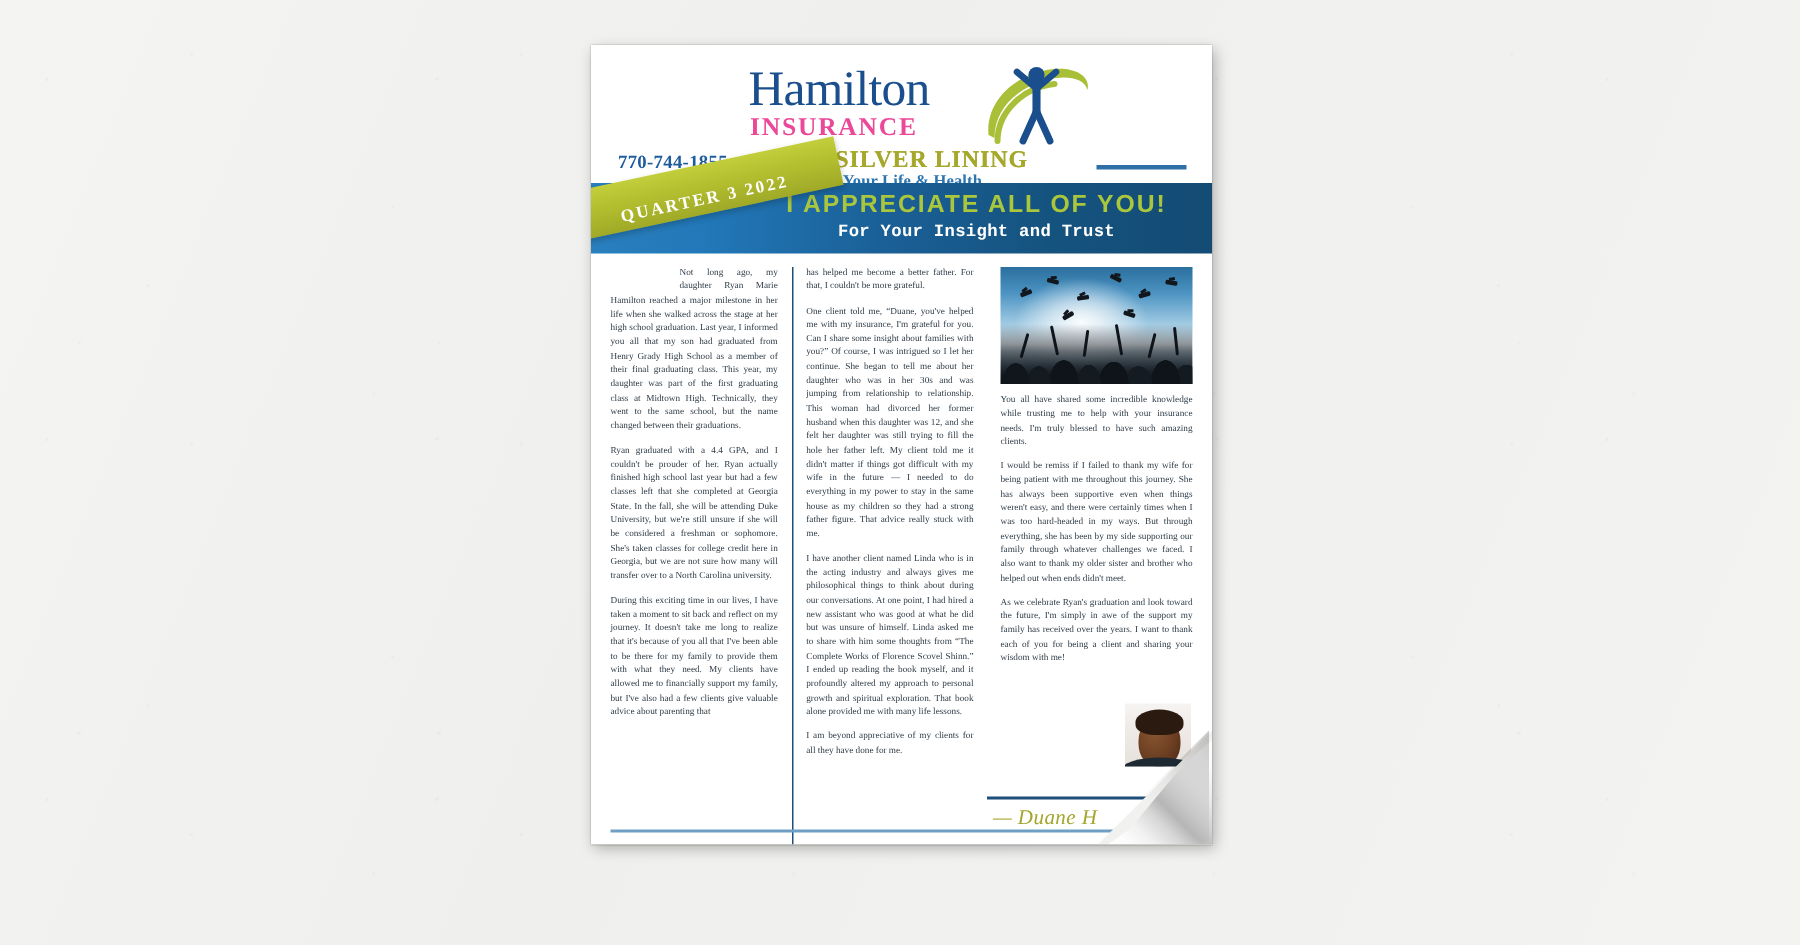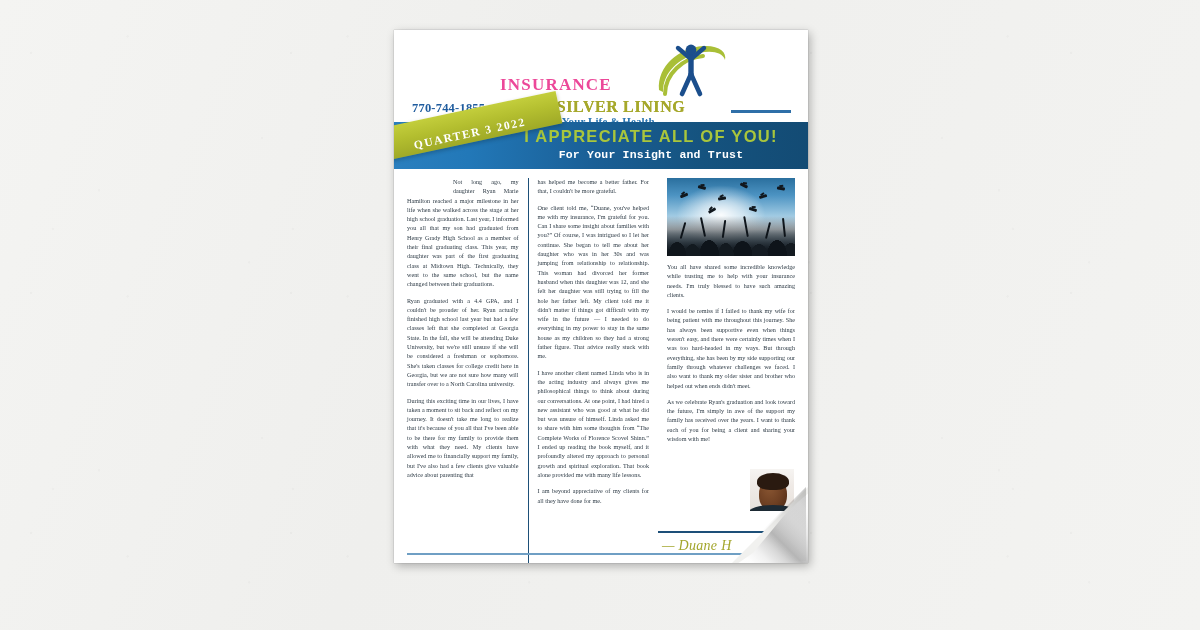--- a/index.html
+++ b/index.html
@@ -241,20 +241,21 @@
 </head>
 <body>
 
 <div class="bg-texture"></div>
 
 <div class="page">
 
   <div class="masthead">
 
     <div class="logo">
+      <div class="logo-word">Hamilton</div>
       <div class="logo-sub">INSURANCE</div>
       <svg class="logo-mark" viewBox="0 0 78 62">
         <path d="M8 50 C 6 26, 28 8, 52 6 C 68 5, 76 12, 74 20 C 72 12, 60 10, 48 13 C 28 18, 12 32, 12 52 Z" fill="#a9bf37"></path>
         <path d="M14 54 C 14 34, 32 18, 52 16" fill="none" stroke="#a9bf37" stroke-width="4" stroke-linecap="round"></path>
         <circle cx="40" cy="10" r="5.4" fill="#1b4e8c"></circle>
         <path d="M40 17 L40 36" stroke="#1b4e8c" stroke-width="5.4" stroke-linecap="round"></path>
         <path d="M40 19 L27 8" stroke="#1b4e8c" stroke-width="4.4" stroke-linecap="round"></path>
         <path d="M40 19 L53 8" stroke="#1b4e8c" stroke-width="4.4" stroke-linecap="round"></path>
         <path d="M40 34 L31 54" stroke="#1b4e8c" stroke-width="4.6" stroke-linecap="round"></path>
         <path d="M40 34 L49 54" stroke="#1b4e8c" stroke-width="4.6" stroke-linecap="round"></path>

